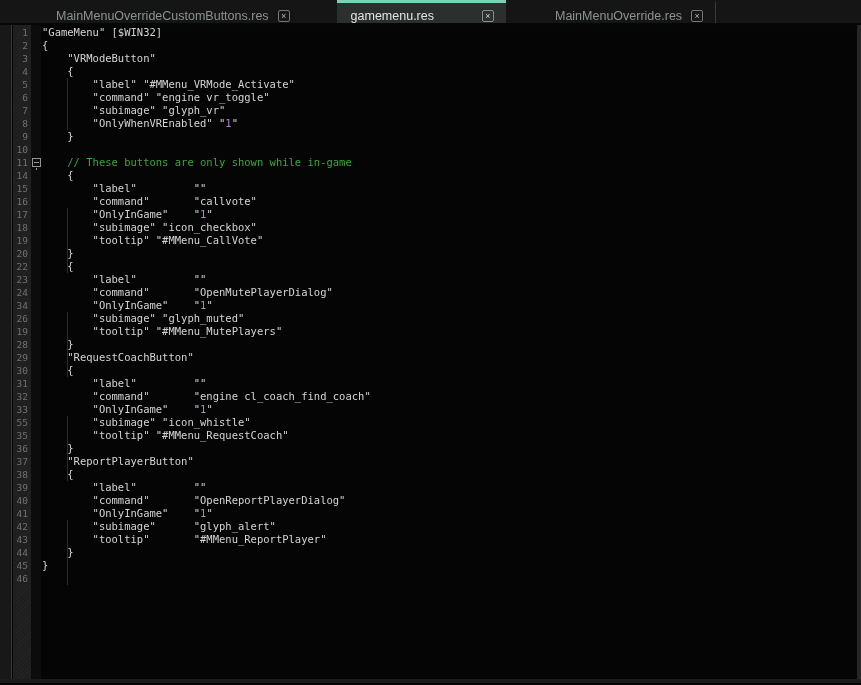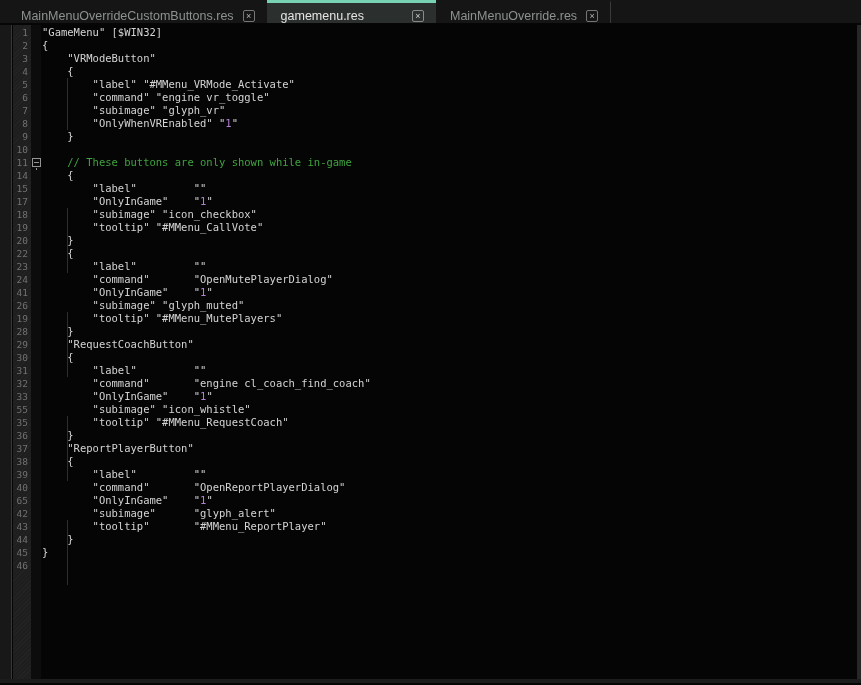--- a/index.html
+++ b/index.html
@@ -4,21 +4,21 @@
 <style>
   * { margin:0; padding:0; box-sizing:border-box; }
   html,body { width:861px; height:685px; overflow:hidden; background:#050505;
               font-family:"Liberation Sans", sans-serif; }
 
   
   .tabbar { display:flex; align-items:stretch; height:25px; background:#151515;
             border-bottom:2px solid #060606; }
   .tab { display:flex; align-items:center; gap:9px; padding:6px 12px 0 14px;
          border-top:3px solid transparent; cursor:default;
-         font-size:12.5px; color:#8c9290; white-space:nowrap; }
+         font-size:12.5px; color:#8c9290; white-space:nowrap;margin-left:35px; }
   .tab.first { padding-left:21px; }
   .tab.active { background:#2b302e; border-top:3px solid #78d2b4; color:#e4e4e4;gap:48px; }
   .tab.sep-right { border-right:1px solid #3a3a3a; }
   .tab-close { display:inline-flex; align-items:center; justify-content:center;
                width:12px; height:12px; border:1px solid #767676; border-radius:2px;
                font-size:9px; line-height:1; color:#b5b5b5; }
   .tab.active .tab-close { border-color:#8a8a8a; color:#cfcfcf; }
 
   
   .editor { position:relative; width:861px; height:658px; background:#050505; }
@@ -148,20 +148,25 @@
         <span class="ln">14</span>
         <span class="fold"></span>
         <span class="code"><span class="seg">	{</span></span>
       </div>
       <div class="row">
         <span class="ln">15</span>
         <span class="fold"></span>
         <span class="code"><span class="seg">		"label"			""</span></span>
       </div>
       <div class="row">
+        <span class="ln">16</span>
+        <span class="fold"></span>
+        <span class="code"><span class="seg">		"command"		"callvote"</span></span>
+      </div>
+      <div class="row">
         <span class="ln">17</span>
         <span class="fold"></span>
         <span class="code"><span class="seg">		"OnlyInGame"	"</span><span class="seg n">1</span><span class="seg">"</span></span>
       </div>
       <div class="row">
         <span class="ln">18</span>
         <span class="fold"></span>
         <span class="code"><span class="seg">		"subimage" "icon_checkbox"</span></span>
       </div>
       <div class="row">
@@ -183,101 +188,101 @@
         <span class="ln">23</span>
         <span class="fold"></span>
         <span class="code"><span class="seg">		"label"			""</span></span>
       </div>
       <div class="row">
         <span class="ln">24</span>
         <span class="fold"></span>
         <span class="code"><span class="seg">		"command"		"OpenMutePlayerDialog"</span></span>
       </div>
       <div class="row">
+        <span class="ln">34</span>
+        <span class="fold"></span>
+        <span class="code"><span class="seg">		"OnlyInGame"	"</span><span class="seg n">1</span><span class="seg">"</span></span>
+      </div>
+      <div class="row">
+        <span class="ln">26</span>
+        <span class="fold"></span>
+        <span class="code"><span class="seg">		"subimage" "glyph_muted"</span></span>
+      </div>
+      <div class="row">
+        <span class="ln">19</span>
+        <span class="fold"></span>
+        <span class="code"><span class="seg">		"tooltip" "#MMenu_MutePlayers"</span></span>
+      </div>
+      <div class="row">
+        <span class="ln">28</span>
+        <span class="fold"></span>
+        <span class="code"><span class="seg">	}</span></span>
+      </div>
+      <div class="row">
+        <span class="ln">29</span>
+        <span class="fold"></span>
+        <span class="code"><span class="seg">	"RequestCoachButton"</span></span>
+      </div>
+      <div class="row">
+        <span class="ln">30</span>
+        <span class="fold"></span>
+        <span class="code"><span class="seg">	{</span></span>
+      </div>
+      <div class="row">
+        <span class="ln">31</span>
+        <span class="fold"></span>
+        <span class="code"><span class="seg">		"label"			""</span></span>
+      </div>
+      <div class="row">
+        <span class="ln">32</span>
+        <span class="fold"></span>
+        <span class="code"><span class="seg">		"command"		"engine cl_coach_find_coach"</span></span>
+      </div>
+      <div class="row">
+        <span class="ln">33</span>
+        <span class="fold"></span>
+        <span class="code"><span class="seg">		"OnlyInGame"	"</span><span class="seg n">1</span><span class="seg">"</span></span>
+      </div>
+      <div class="row">
+        <span class="ln">55</span>
+        <span class="fold"></span>
+        <span class="code"><span class="seg">		"subimage" "icon_whistle"</span></span>
+      </div>
+      <div class="row">
+        <span class="ln">35</span>
+        <span class="fold"></span>
+        <span class="code"><span class="seg">		"tooltip" "#MMenu_RequestCoach"</span></span>
+      </div>
+      <div class="row">
+        <span class="ln">36</span>
+        <span class="fold"></span>
+        <span class="code"><span class="seg">	}</span></span>
+      </div>
+      <div class="row">
+        <span class="ln">37</span>
+        <span class="fold"></span>
+        <span class="code"><span class="seg">	"ReportPlayerButton"</span></span>
+      </div>
+      <div class="row">
+        <span class="ln">38</span>
+        <span class="fold"></span>
+        <span class="code"><span class="seg">	{</span></span>
+      </div>
+      <div class="row">
+        <span class="ln">39</span>
+        <span class="fold"></span>
+        <span class="code"><span class="seg">		"label"			""</span></span>
+      </div>
+      <div class="row">
+        <span class="ln">40</span>
+        <span class="fold"></span>
+        <span class="code"><span class="seg">		"command"		"OpenReportPlayerDialog"</span></span>
+      </div>
+      <div class="row">
         <span class="ln">41</span>
-        <span class="fold"></span>
-        <span class="code"><span class="seg">		"OnlyInGame"	"</span><span class="seg n">1</span><span class="seg">"</span></span>
-      </div>
-      <div class="row">
-        <span class="ln">26</span>
-        <span class="fold"></span>
-        <span class="code"><span class="seg">		"subimage" "glyph_muted"</span></span>
-      </div>
-      <div class="row">
-        <span class="ln">19</span>
-        <span class="fold"></span>
-        <span class="code"><span class="seg">		"tooltip" "#MMenu_MutePlayers"</span></span>
-      </div>
-      <div class="row">
-        <span class="ln">28</span>
-        <span class="fold"></span>
-        <span class="code"><span class="seg">	}</span></span>
-      </div>
-      <div class="row">
-        <span class="ln">29</span>
-        <span class="fold"></span>
-        <span class="code"><span class="seg">	"RequestCoachButton"</span></span>
-      </div>
-      <div class="row">
-        <span class="ln">30</span>
-        <span class="fold"></span>
-        <span class="code"><span class="seg">	{</span></span>
-      </div>
-      <div class="row">
-        <span class="ln">31</span>
-        <span class="fold"></span>
-        <span class="code"><span class="seg">		"label"			""</span></span>
-      </div>
-      <div class="row">
-        <span class="ln">32</span>
-        <span class="fold"></span>
-        <span class="code"><span class="seg">		"command"		"engine cl_coach_find_coach"</span></span>
-      </div>
-      <div class="row">
-        <span class="ln">33</span>
-        <span class="fold"></span>
-        <span class="code"><span class="seg">		"OnlyInGame"	"</span><span class="seg n">1</span><span class="seg">"</span></span>
-      </div>
-      <div class="row">
-        <span class="ln">55</span>
-        <span class="fold"></span>
-        <span class="code"><span class="seg">		"subimage" "icon_whistle"</span></span>
-      </div>
-      <div class="row">
-        <span class="ln">35</span>
-        <span class="fold"></span>
-        <span class="code"><span class="seg">		"tooltip" "#MMenu_RequestCoach"</span></span>
-      </div>
-      <div class="row">
-        <span class="ln">36</span>
-        <span class="fold"></span>
-        <span class="code"><span class="seg">	}</span></span>
-      </div>
-      <div class="row">
-        <span class="ln">37</span>
-        <span class="fold"></span>
-        <span class="code"><span class="seg">	"ReportPlayerButton"</span></span>
-      </div>
-      <div class="row">
-        <span class="ln">38</span>
-        <span class="fold"></span>
-        <span class="code"><span class="seg">	{</span></span>
-      </div>
-      <div class="row">
-        <span class="ln">39</span>
-        <span class="fold"></span>
-        <span class="code"><span class="seg">		"label"			""</span></span>
-      </div>
-      <div class="row">
-        <span class="ln">40</span>
-        <span class="fold"></span>
-        <span class="code"><span class="seg">		"command"		"OpenReportPlayerDialog"</span></span>
-      </div>
-      <div class="row">
-        <span class="ln">65</span>
         <span class="fold"></span>
         <span class="code"><span class="seg">		"OnlyInGame"	"</span><span class="seg n">1</span><span class="seg">"</span></span>
       </div>
       <div class="row">
         <span class="ln">42</span>
         <span class="fold"></span>
         <span class="code"><span class="seg">		"subimage"		"glyph_alert"</span></span>
       </div>
       <div class="row">
         <span class="ln">43</span>

